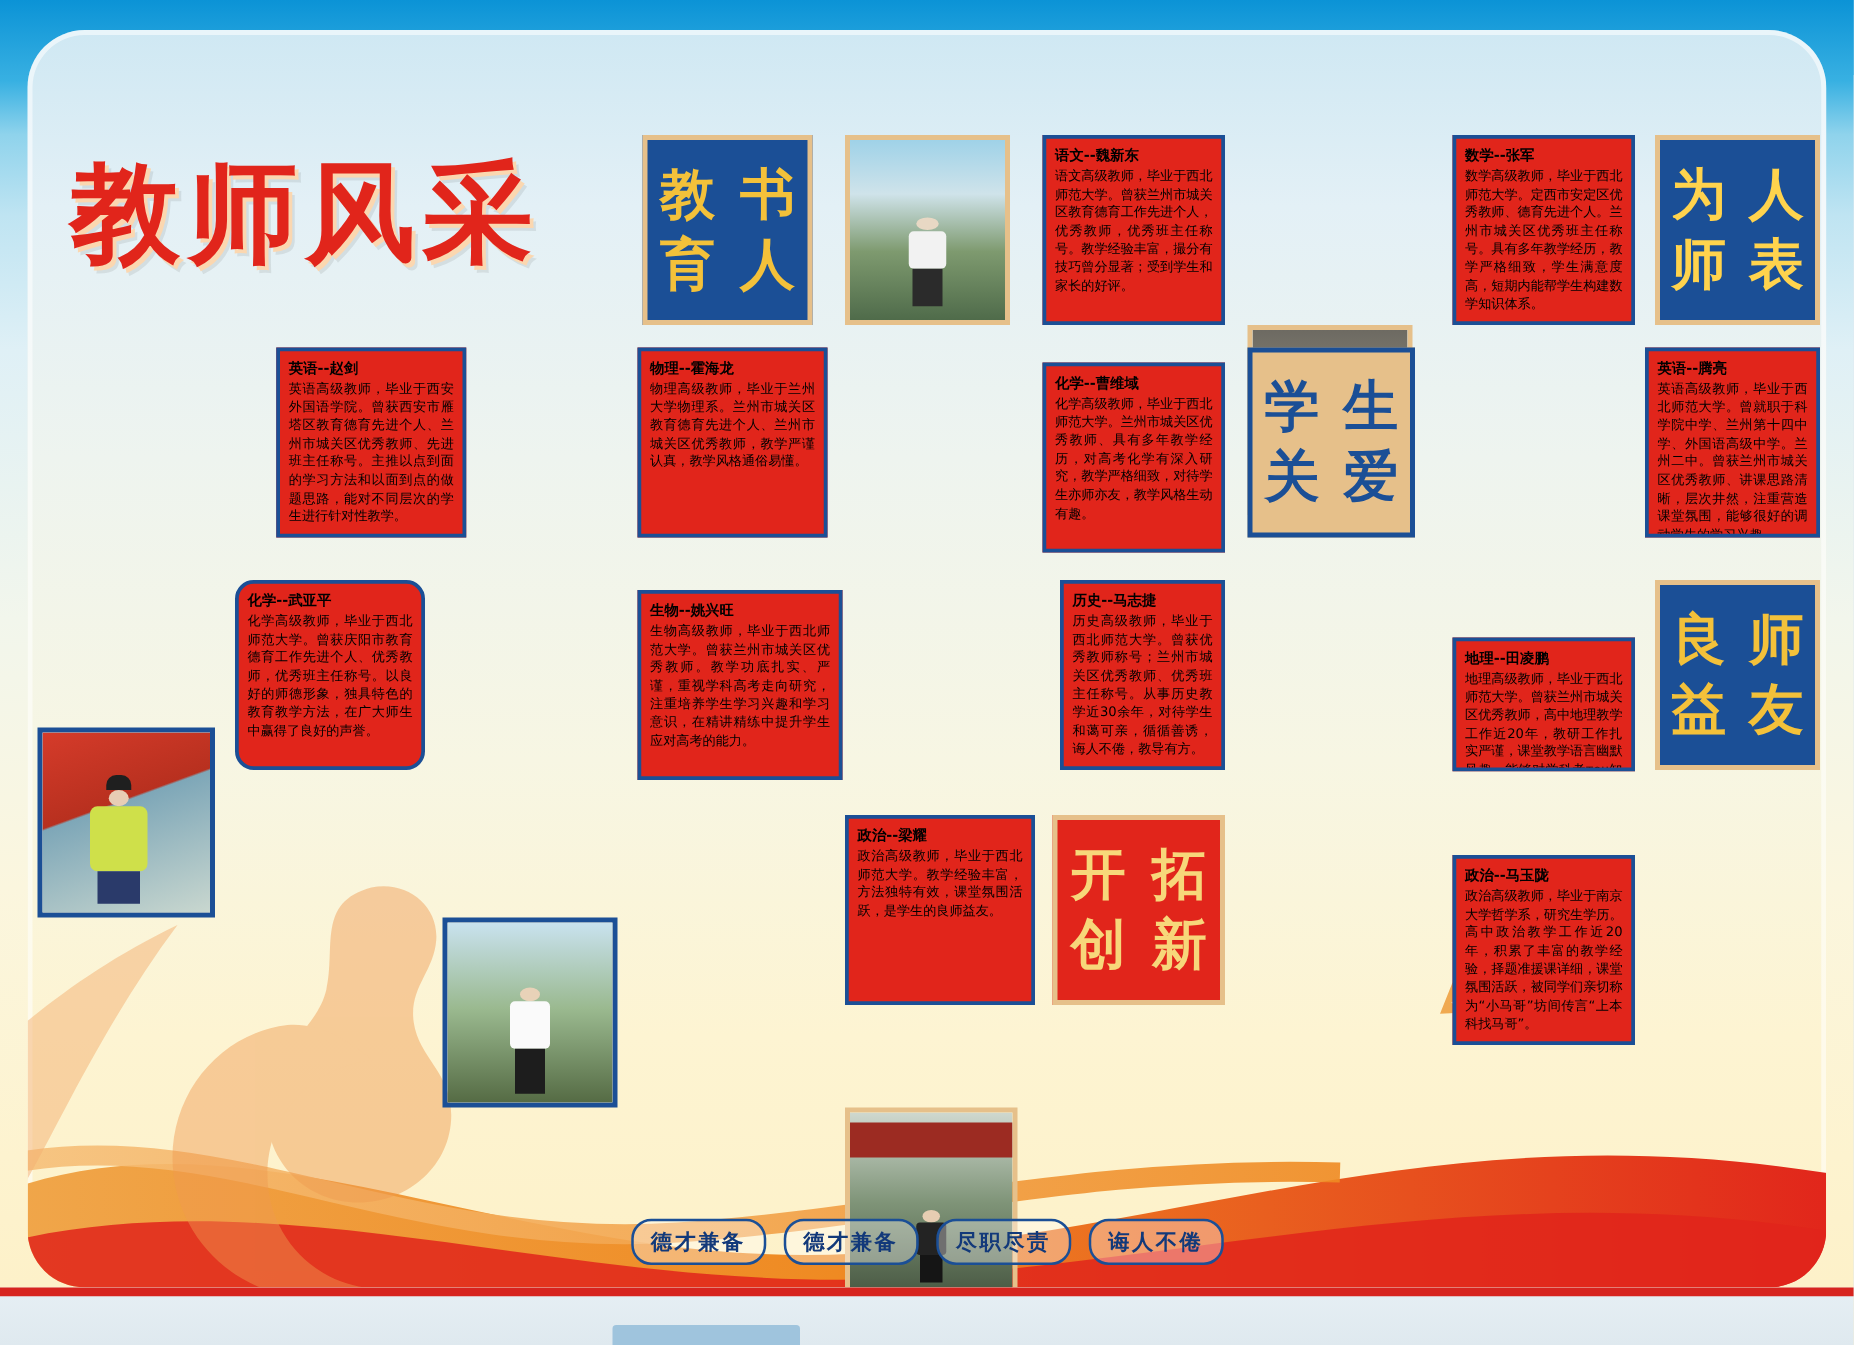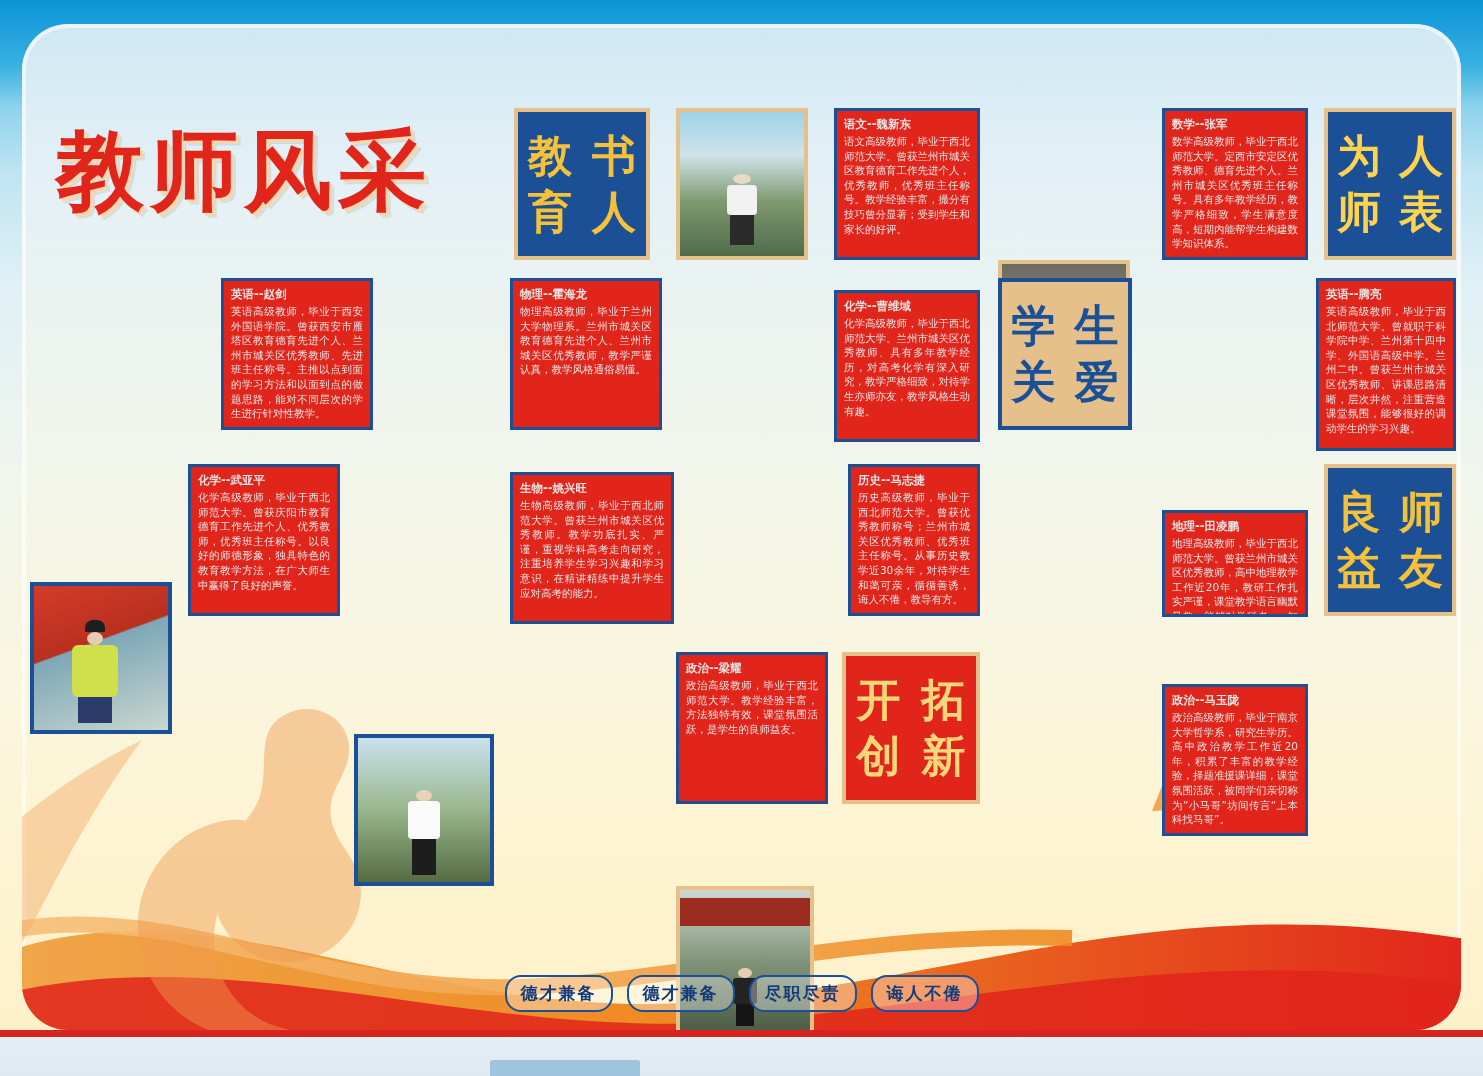--- a/index.html
+++ b/index.html
@@ -35,21 +35,21 @@
   .title{
     position:absolute;left:34px;top:92px;width:470px;height:110px;
     font-size:88px;line-height:110px;font-weight:bold;color:#e1251b;letter-spacing:6px;
     text-shadow:3px 3px 0 #fbd7b0, 5px 5px 0 rgba(0,0,0,.08);
     font-family:"DejaVu Sans","Liberation Sans",sans-serif;
   }
   
   .tile{position:absolute;box-sizing:border-box;}
   
   .txt{
-    background:#e1251b;border:3px solid #1b4f96;color:#e5e5e5;
+    background:#e1251b;border:3px solid #1b4f96;color:#000000;
     padding:6px 7px;box-sizing:border-box;overflow:hidden;
   }
   .txt .hd{font-size:11.5px;font-weight:bold;line-height:15px;margin-bottom:2px;}
   .txt .bd{font-size:10.5px;line-height:14.6px;text-align:justify;}
   
   .ph{box-sizing:border-box;overflow:hidden;position:relative;}
   .ph .inner{position:absolute;left:0;top:0;right:0;bottom:0;}
   .fr-blue{border:4px solid #1b4f96;}
   .fr-tan{border:4px solid #e6c08a;}
   
@@ -195,26 +195,26 @@
       <div class="bd">化学高级教师，毕业于西北师范大学。兰州市城关区优秀教师、具有多年教学经历，对高考化学有深入研究，教学严格细致，对待学生亦师亦友，教学风格生动有趣。</div>
     </div>
 
     <div class="tile big big-tan" style="left:976px;top:254px;width:134px;height:152px;">
       <span>学</span>
       <span>生</span>
       <span>关</span>
       <span>爱</span>
     </div>
 
-    <div class="tile txt" style="left:1294px;top:254px;width:140px;height:173px;">
+    <div class="tile txt" style="left:1294px;top:254px;width:140px;height:152px;">
       <div class="hd">英语--腾亮</div>
       <div class="bd">英语高级教师，毕业于西北师范大学。曾就职于科学院中学、兰州第十四中学、外国语高级中学。兰州二中。曾获兰州市城关区优秀教师、讲课思路清晰，层次井然，注重营造课堂氛围，能够很好的调动学生的学习兴趣。</div>
     </div>
 
-    <div class="tile txt" style="left:166px;top:440px;width:152px;height:152px;">
+    <div class="tile txt" style="left:166px;top:440px;width:152px;height:152px;border-radius:15px;">
       <div class="hd">化学--武亚平</div>
       <div class="bd">化学高级教师，毕业于西北师范大学。曾获庆阳市教育德育工作先进个人、优秀教师，优秀班主任称号。以良好的师德形象，独具特色的教育教学方法，在广大师生中赢得了良好的声誉。</div>
     </div>
 
     <div class="tile txt" style="left:488px;top:448px;width:164px;height:152px;">
       <div class="hd">生物--姚兴旺</div>
       <div class="bd">生物高级教师，毕业于西北师范大学。曾获兰州市城关区优秀教师。教学功底扎实、严谨，重视学科高考走向研究，注重培养学生学习兴趣和学习意识，在精讲精练中提升学生应对高考的能力。</div>
     </div>
 
     <div class="tile txt" style="left:826px;top:440px;width:132px;height:152px;">

